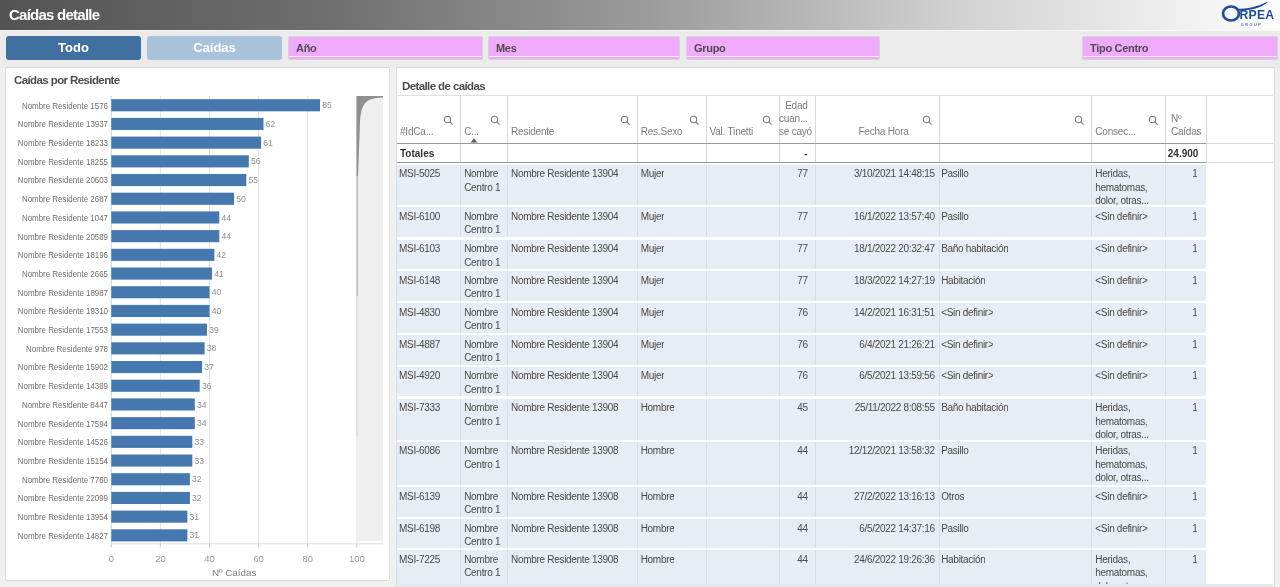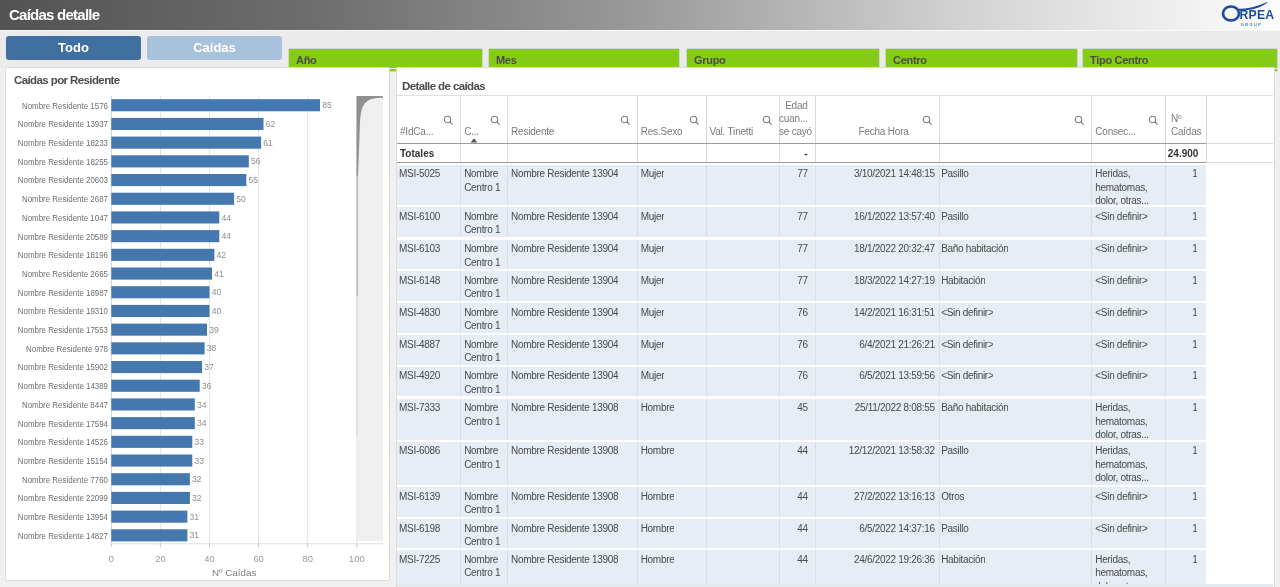--- a/index.html
+++ b/index.html
@@ -3,21 +3,21 @@
 <style>
 html,body{margin:0;padding:0;background:#f0f0f0;font-family:"Liberation Sans",sans-serif;}
 #root{position:relative;width:1280px;height:587px;overflow:hidden;background:#f0f0f0;}
 .abs{position:absolute;}
 #topbar{left:0;top:0;width:1280px;height:30px;
  background:linear-gradient(90deg,#535353 0%,#6e6e6e 25%,#9a9a9a 50%,#d2d2d2 75%,#fdfdfd 100%);}
 #title{left:9px;top:6px;color:#ffffff;font-size:15px;font-weight:bold;letter-spacing:-0.75px;}
 #filters{left:0;top:30px;width:1280px;height:37px;background:#ebebeb;border-top:1px solid #f7f7f7;}
 .btn{top:36px;height:24px;border-radius:3px;color:#fff;font-weight:bold;font-size:13px;
  text-align:center;line-height:24px;}
-.fbox{top:36px;height:22px;background:#84cc16;border:1px solid #d4d4d4;border-radius:2px;margin-top:12px;}
+.fbox{top:36px;height:22px;background:#f0abfc;border:1px solid #d4d4d4;border-radius:2px;}
 .fbox span{position:absolute;left:7px;top:4.5px;font-size:11px;font-weight:bold;color:#4c4c4c;letter-spacing:-0.3px;}
 .fbox i{position:absolute;left:0;right:0;top:18.5px;height:1px;background:#ededed;}
 .panel{background:#fff;border:1px solid #dcdcdc;border-radius:2px;}
 .ptitle{font-size:11.5px;font-weight:bold;color:#4c4c4c;letter-spacing:-0.6px;}
 .hlab{position:absolute;font-size:10px;color:#7b7b7b;line-height:13px;letter-spacing:-0.2px;}
 .hlab span{white-space:nowrap;}
 .rowbg{position:absolute;left:0;background:#e6edf4;}
 .dcell{position:absolute;font-size:10px;color:#4a4a4a;line-height:13.4px;overflow:hidden;letter-spacing:-0.3px;}
 </style></head>
 <body>
@@ -37,24 +37,20 @@
 <div class="abs fbox" style="left:288px;width:193px;">
       <span>Año</span>
       <i></i>
     </div>
 <div class="abs fbox" style="left:488px;width:190px;">
       <span>Mes</span>
       <i></i>
     </div>
 <div class="abs fbox" style="left:686px;width:192px;">
       <span>Grupo</span>
-      <i></i>
-    </div>
-<div class="abs fbox" style="left:885px;width:191px;">
-      <span>Centro</span>
       <i></i>
     </div>
 <div class="abs fbox" style="left:1082px;width:194px;">
       <span>Tipo Centro</span>
       <i></i>
     </div>
 <div class="abs panel" style="left:5px;top:67px;width:383px;height:512px;"></div>
 <div class="abs ptitle" style="left:14px;top:74px;">Caídas por Residente</div>
 <svg class="abs" style="left:5px;top:67px" width="382" height="512" viewBox="0 0 382 512">
       <line x1="155.4" y1="29.0" x2="155.4" y2="476.8" stroke="#e2e2e2" stroke-width="1"></line>

